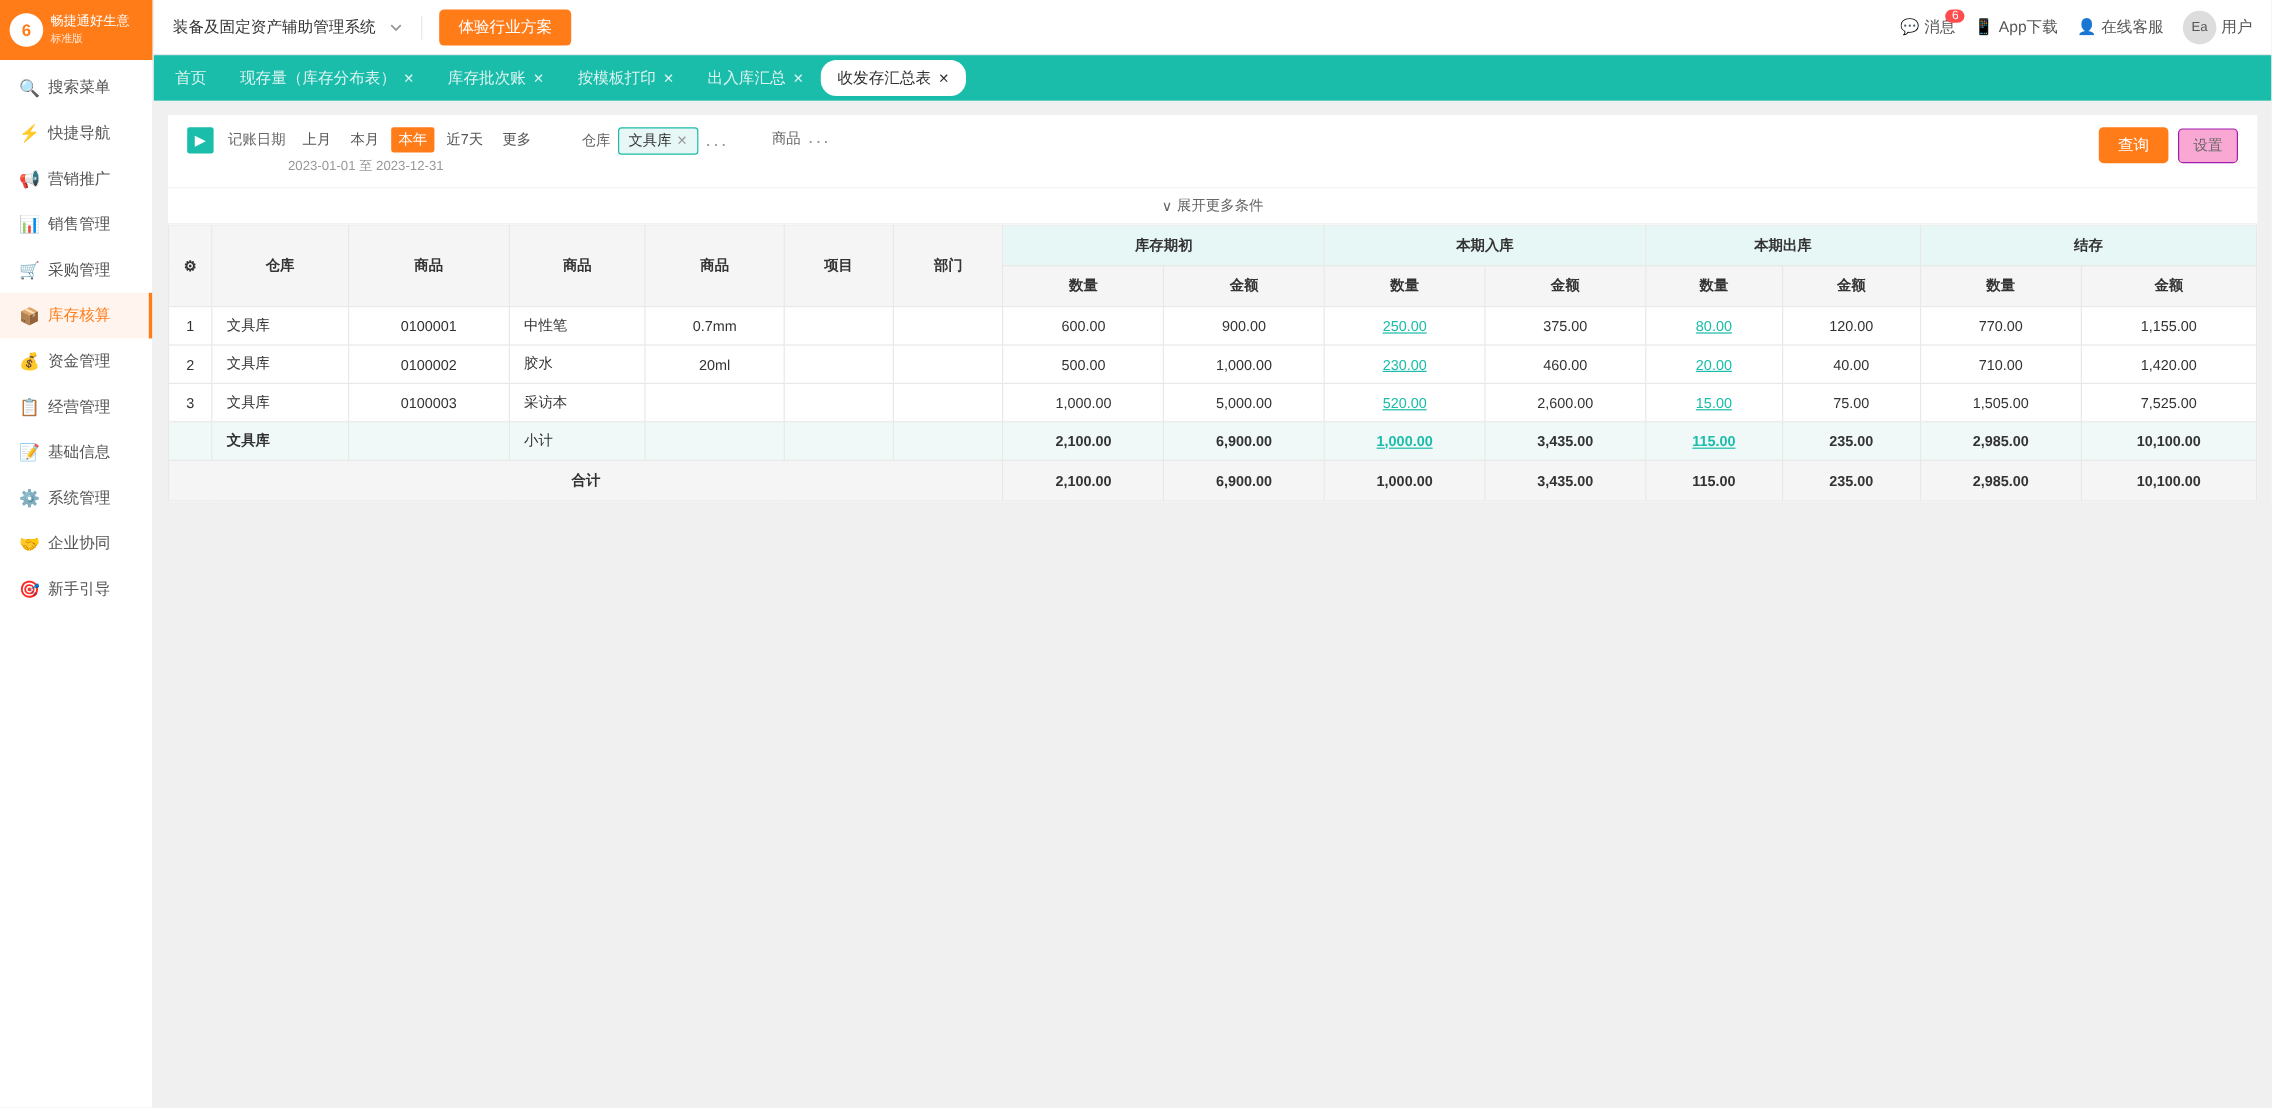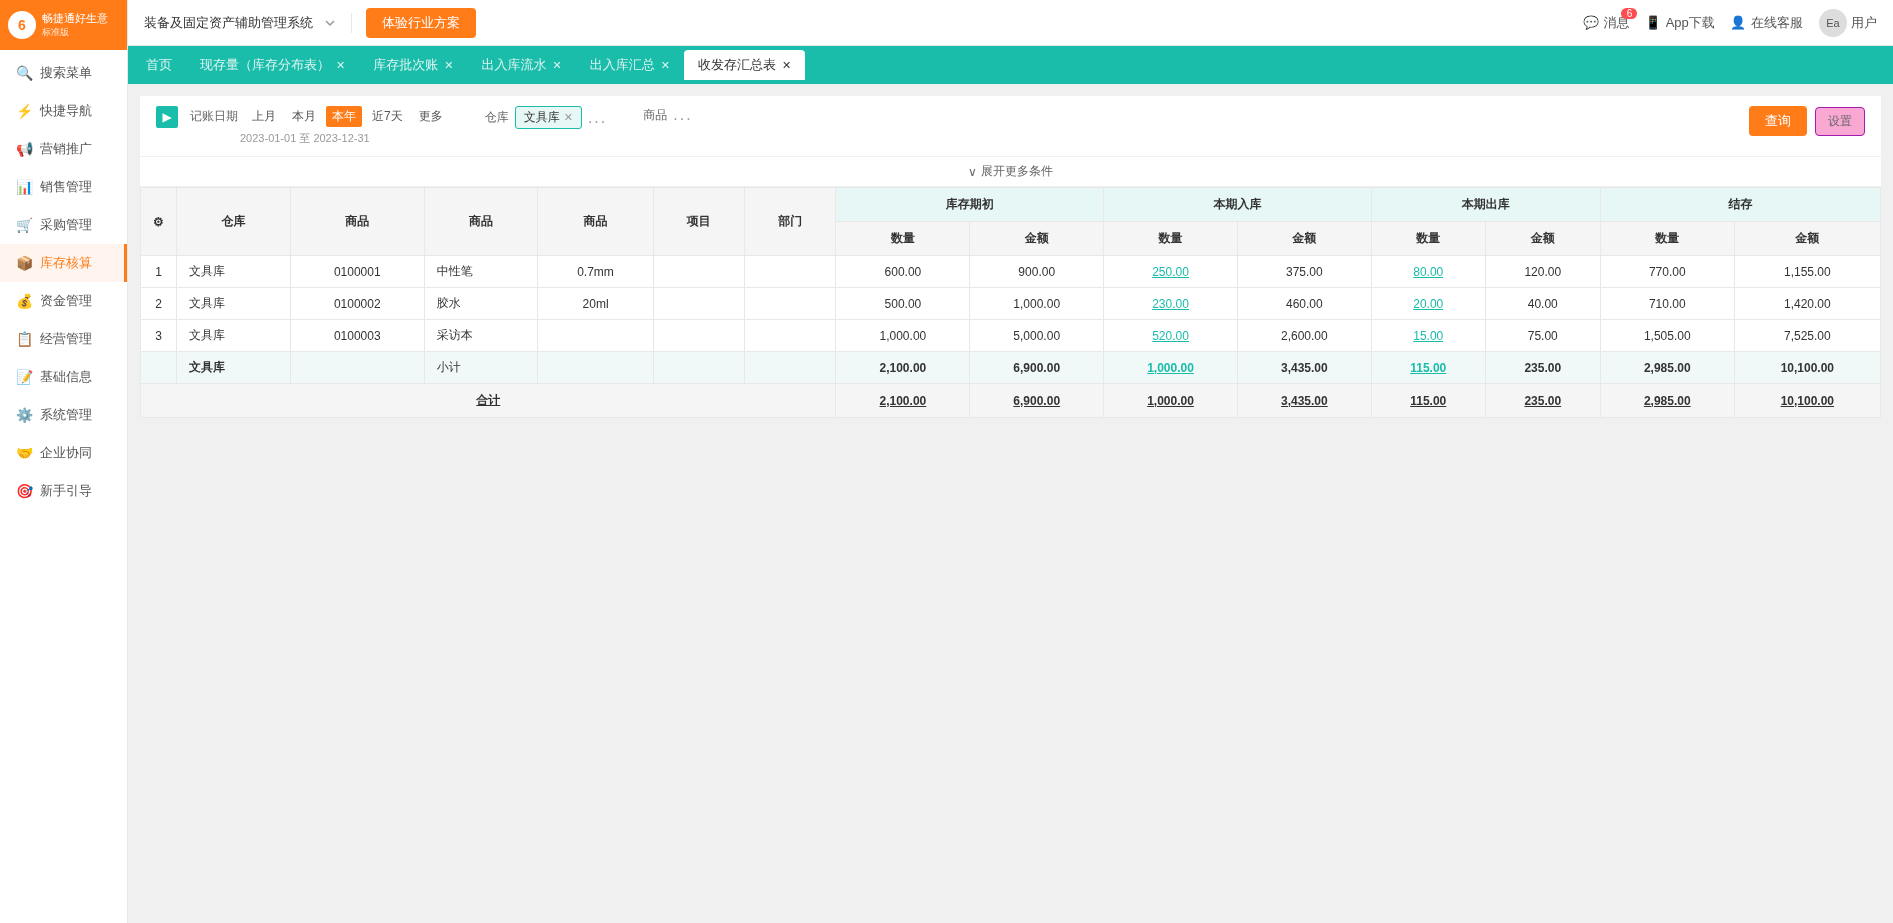--- a/index.html
+++ b/index.html
@@ -27,21 +27,21 @@
     .try-btn { background: #ff7c19; color: #fff; border: none; padding: 6px 16px; border-radius: 4px; cursor: pointer; font-size: 13px; }
     .top-header-right { display: flex; align-items: center; gap: 16px; color: #555; font-size: 13px; }
     .header-action { display: flex; align-items: center; gap: 4px; cursor: pointer; position: relative; }
     .badge { background: #ff4d4f; color: #fff; border-radius: 10px; font-size: 10px; padding: 0 4px; position: absolute; top: -6px; right: -8px; min-width: 16px; text-align: center; }
     .user-avatar { width: 28px; height: 28px; background: #ddd; border-radius: 50%; display: flex; align-items: center; justify-content: center; font-size: 11px; }
 
     
     .tab-bar { background: #1abcaa; display: flex; align-items: center; height: 38px; flex-shrink: 0; padding: 0 4px; overflow-x: auto; }
     .tab-bar::-webkit-scrollbar { height: 0; }
     .tab-item { display: flex; align-items: center; gap: 6px; padding: 6px 14px; cursor: pointer; color: rgba(255,255,255,0.85); font-size: 13px; white-space: nowrap; border-radius: 4px 4px 0 0; }
-    .tab-item.active { background: #fff; color: #333; }
+    .tab-item.active { background: #fff; color: #333; border-radius: 13px; }
     .tab-close { font-size: 11px; color: inherit; cursor: pointer; }
 
     
     .content-area { flex: 1; background: #f0f0f0; overflow-y: auto; padding: 12px; display: flex; flex-direction: column; gap: 10px; }
 
     
     .page-panel { background: #fff; border-radius: 4px; padding: 0; }
 
     
     .page-title-bar { padding: 14px 16px 10px; border-bottom: 1px solid #f0f0f0; display: flex; align-items: center; justify-content: space-between; }
@@ -70,21 +70,21 @@
     thead tr { background: #f5f5f5; }
     thead th { padding: 8px 12px; text-align: center; border: 1px solid #e8e8e8; color: #333; font-weight: 700; white-space: nowrap; }
     thead th.group-header { background: #e6f7f5; }
     tbody tr { background: #fff; }
     tbody tr.subtotal { background: #f0f9f8; font-weight: bold; }
     tbody td { padding: 7px 12px; text-align: center; border: 1px solid #e8e8e8; white-space: nowrap; color: #333; }
     tbody td.link { color: #1abcaa; text-decoration: underline; cursor: pointer; }
     tbody td.left { text-align: left; }
     .settings-icon-cell { text-align: center; width: 36px; }
     tfoot tr { background: #f5f5f5; }
-    tfoot td { padding: 8px 12px; text-align: center; border: 1px solid #e8e8e8; font-weight: bold; color: #333; text-decoration: underline; }
+    tfoot td { padding: 8px 12px; text-align: center; border: 1px solid #e8e8e8; font-weight: bold; color: #333; }
 
     
     .filter-right { margin-left: auto; display: flex; align-items: center; gap: 8px; }
   </style>
 </head>
 <body>
 
 <div class="sidebar">
   <div class="sidebar-logo">
     <div class="logo-icon">6</div>
@@ -185,21 +185,21 @@
     </div>
     <div class="tab-item">
       <span>现存量（库存分布表）</span>
       <span class="tab-close">✕</span>
     </div>
     <div class="tab-item">
       <span>库存批次账</span>
       <span class="tab-close">✕</span>
     </div>
     <div class="tab-item">
-      <span>出入库流水</span>
+      <span>按模板打印</span>
       <span class="tab-close">✕</span>
     </div>
     <div class="tab-item">
       <span>出入库汇总</span>
       <span class="tab-close">✕</span>
     </div>
     <div class="tab-item active">
       <span>收发存汇总表</span>
       <span class="tab-close">✕</span>
     </div>

